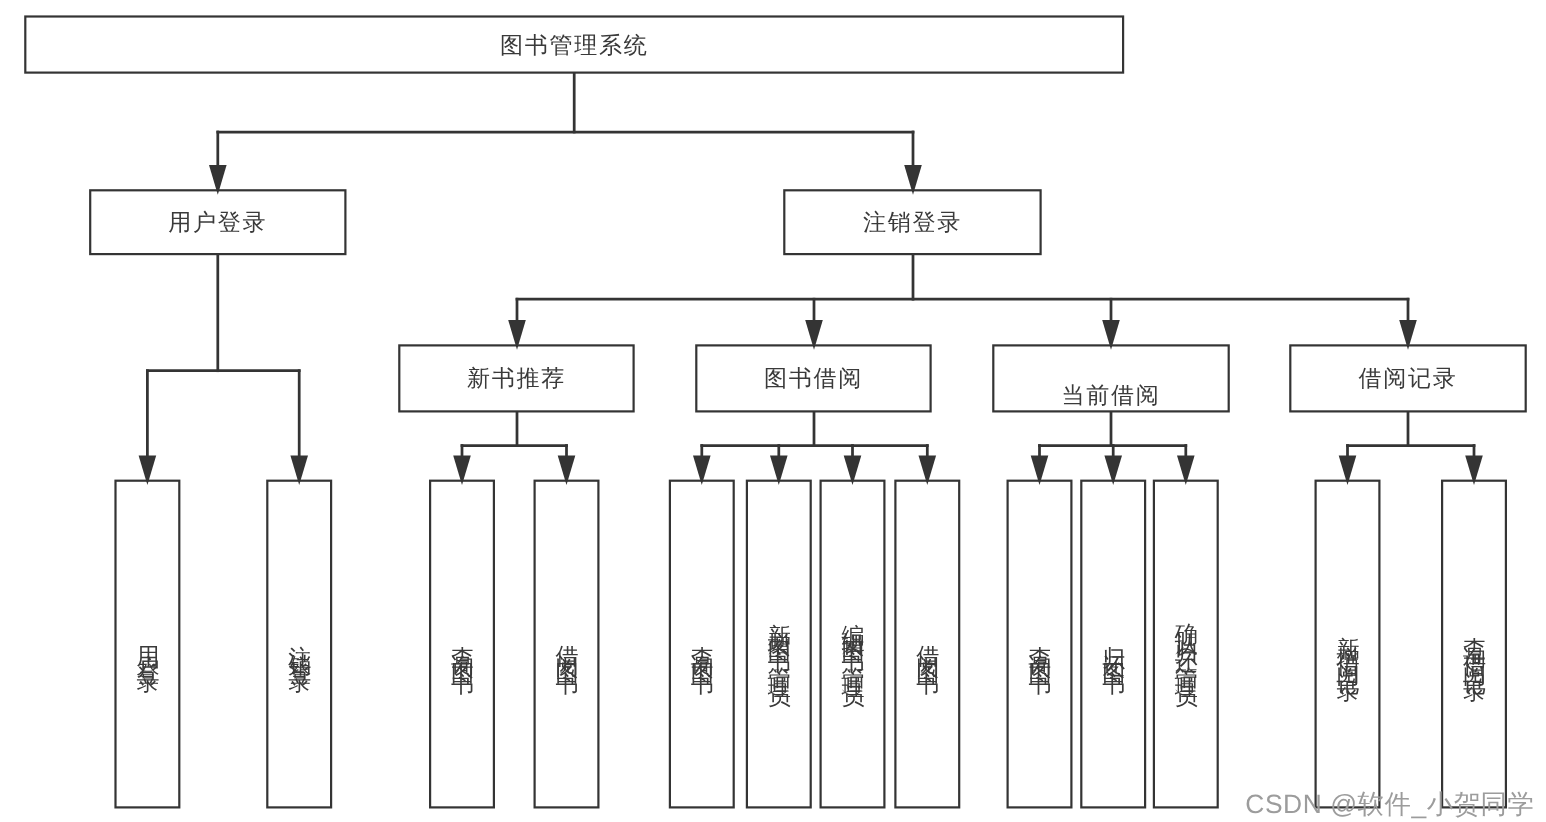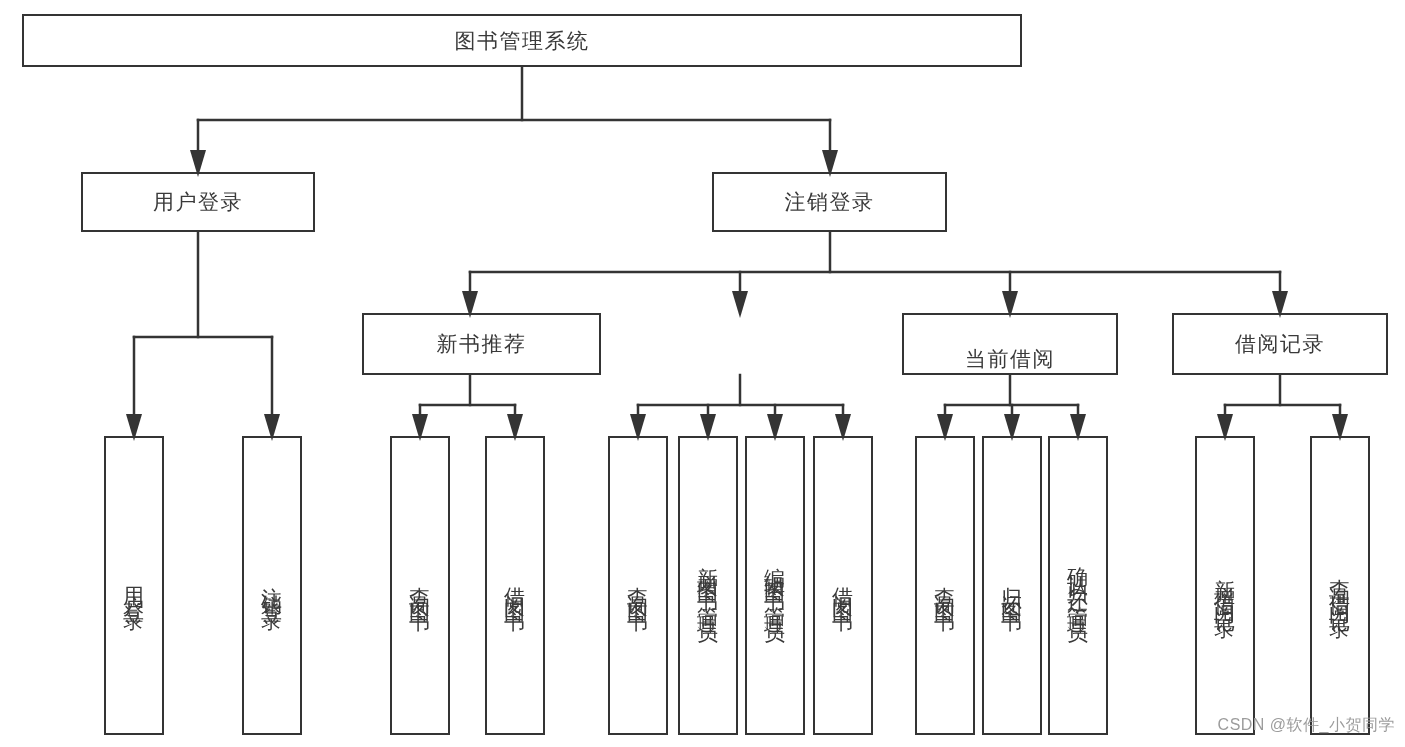--- a/index.html
+++ b/index.html
@@ -13,21 +13,21 @@
   }
   .node .label{white-space:nowrap;}
   .hnode .label{font-size:21px;letter-spacing:1.5px;}
   .leaf .label{
     writing-mode:vertical-rl;text-orientation:mixed;
     font-size:21px;letter-spacing:8px;line-height:1;
   }
   #connectors{position:absolute;left:0;top:0;z-index:3;pointer-events:none;}
   #watermark{
     position:absolute;right:10px;top:715px;z-index:4;
-    font-size:16px;color:#9c9c9c;letter-spacing:0.5px;
+    font-size:24px;color:#9c9c9c;letter-spacing:0.5px;
   }
 </style>
 </head>
 <body>
 
 <div id="canvas">
 
   <svg id="connectors" width="1405" height="747" viewBox="0 0 1405 747">
     <g stroke="#343434" stroke-width="2.5" stroke-linecap="square" fill="none">
 
@@ -99,22 +99,25 @@
     <span class="label">图书管理系统</span>
   </div>
 
   <div class="node hnode" style="left:81px;top:172px;width:234px;height:60px;">
     <span class="label">用户登录</span>
   </div>
   <div class="node hnode" style="left:712px;top:172px;width:235px;height:60px;">
     <span class="label">注销登录</span>
   </div>
 
-  <div class="node hnode" style="left:362px;top:313px;width:239px;height:62px;">
+  <div class="node hnode" style="left:362px;top:313px;width:215px;height:62px;">
     <span class="label">新书推荐</span>
+  </div>
+  <div class="node hnode" style="left:632px;top:313px;width:215px;height:62px;">
+    <span class="label">图书借阅</span>
   </div>
   <div class="node hnode" style="left:902px;top:313px;width:216px;height:62px;align-items:flex-end;">
     <span class="label">当前借阅</span>
   </div>
   <div class="node hnode" style="left:1172px;top:313px;width:216px;height:62px;">
     <span class="label">借阅记录</span>
   </div>
 
   <div class="node leaf" style="left:104px;top:436px;width:60px;height:299px;">
     <span class="label">用户登录</span>

